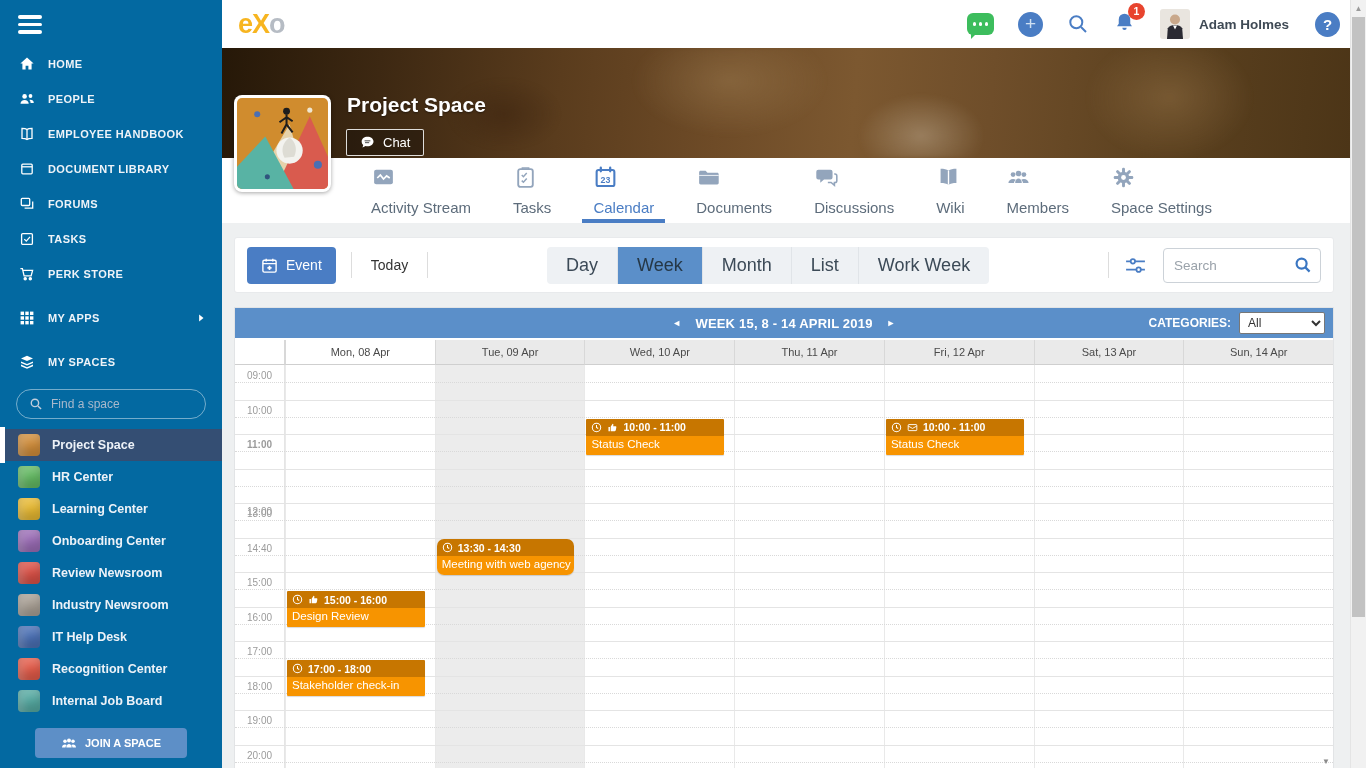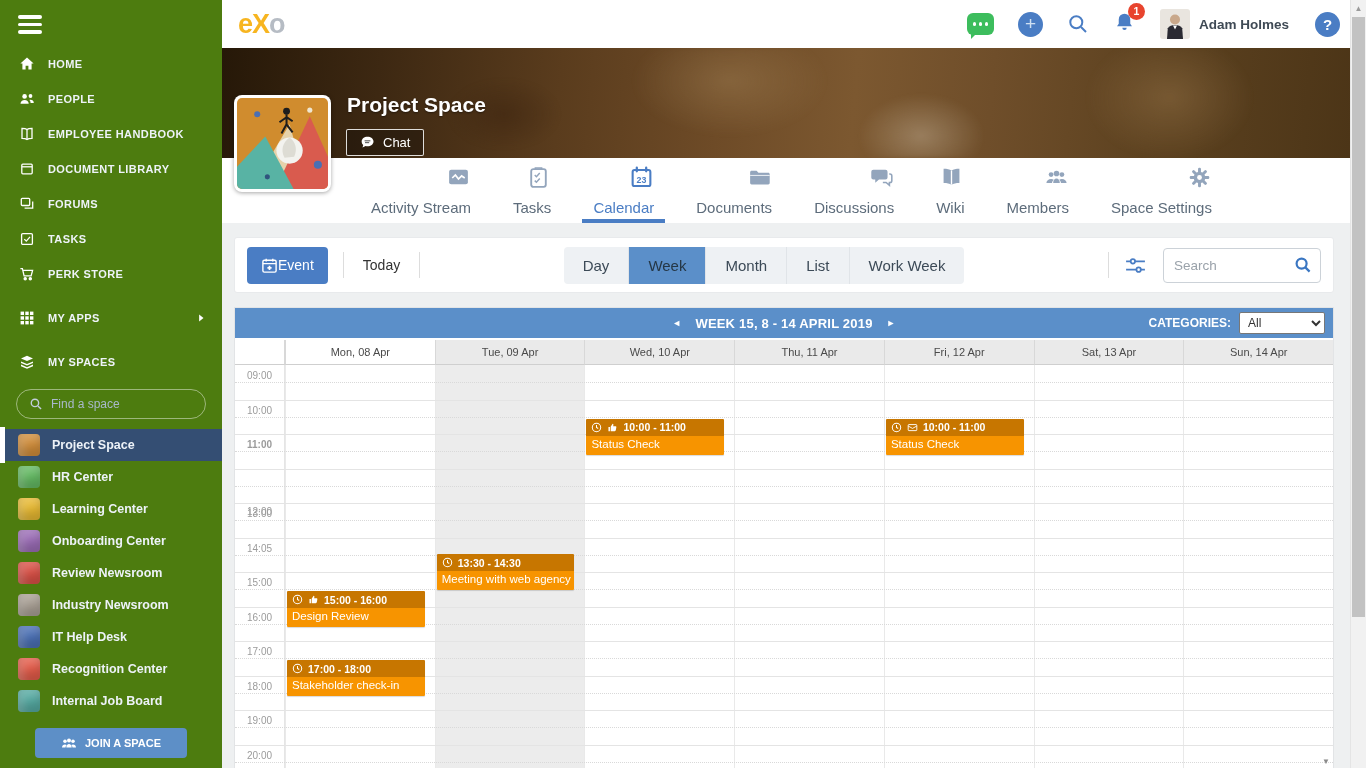--- a/index.html
+++ b/index.html
@@ -1,20 +1,20 @@
 <!DOCTYPE html>
 <html><head>
 <meta charset="utf-8">
 <style>
   * { margin:0; padding:0; box-sizing:border-box; }
   html,body { width:1366px; height:768px; overflow:hidden; font-family:"Liberation Sans",sans-serif; background:#eef0f1; }
   .app { display:flex; width:1366px; height:768px; }
 
   
-  .sidebar { width:222px; flex-shrink:0; background:#4d7c0f; color:#eef3f8; position:relative; z-index:6; }
+  .sidebar { width:222px; flex-shrink:0; background:#0369a1; color:#eef3f8; position:relative; z-index:6; }
   .burger { margin:15px 0 13px 18px; width:24px; cursor:pointer; }
   .burger span { display:block; width:24px; height:3.5px; background:#fff; border-radius:2px; margin-bottom:4px; }
   .nav-item { display:flex; align-items:center; gap:13px; padding-left:18px; height:35px; font-size:11px; font-weight:bold; letter-spacing:.4px; cursor:pointer; }
   .nav-item.gap { margin-top:9px; }
   .nav-ic { width:17px; height:17px; display:flex; align-items:center; justify-content:center; color:#fff; }
   .nav-ic svg { width:16px; height:16px; }
   .nav-arrow { margin-left:auto; margin-right:16px; width:10px; height:10px; color:#fff; }
   .nav-arrow svg { width:10px; height:10px; }
   .find-space { margin:9px 16px 10px; height:30px; border:1px solid rgba(255,255,255,.45); border-radius:15px; display:flex; align-items:center; gap:8px; padding:0 12px; color:#c2cedd; }
   .find-space svg { width:14px; height:14px; flex-shrink:0; }
@@ -56,36 +56,36 @@
       radial-gradient(140px 80px at 45% 30%, rgba(200,170,120,.25), transparent 70%),
       radial-gradient(120px 90px at 84% 45%, rgba(190,150,100,.28), transparent 70%),
       radial-gradient(80px 50px at 25% 60%, rgba(60,35,15,.5), transparent 70%);
     filter:blur(2px); }
   .space-avatar { position:absolute; left:12px; top:47px; width:97px; height:97px; background:#fff; border-radius:8px; padding:3px; box-shadow:0 1px 4px rgba(0,0,0,.35); z-index:5; }
   .space-avatar svg { width:100%; height:100%; border-radius:5px; display:block; }
   .banner-title { position:absolute; left:125px; top:45px; color:#fff; font-size:21px; font-weight:bold; text-shadow:0 1px 2px rgba(0,0,0,.45); z-index:2; }
   .chat-btn { position:absolute; left:124px; top:81px; height:27px; padding:0 13px; display:flex; align-items:center; gap:8px; border:1px solid rgba(255,255,255,.85); background:rgba(25,18,10,.45); color:#fff; font-size:13px; border-radius:2px; cursor:pointer; z-index:2; }
   .chat-btn svg { width:15px; height:15px; }
   .tabs { height:65px; background:#fff; display:flex; align-items:stretch; padding-left:128px; }
-  .tab { display:flex; flex-direction:column; align-items:flex-end; justify-content:center; gap:5px; padding:0 21px; position:relative; cursor:pointer; }
+  .tab { display:flex; flex-direction:column; align-items:flex-start; justify-content:center; gap:5px; padding:0 21px; position:relative; cursor:pointer; }
   .tab svg { width:25px; height:25px; color:#93a5bc; }
   .tab .lbl { font-size:15px; color:#5d6c7b; white-space:nowrap; }
   .tab.active svg { color:#4a7dc4; }
   .tab.active .lbl { color:#4a7dc4; }
   .tab.active::after { content:''; position:absolute; left:10px; right:10px; bottom:0; height:4px; background:#4a7dc4; }
 
   
   .content { flex:1; padding:14px 16px 0 12px; min-height:0; }
   .toolbar-card { background:#fff; border:1px solid #e8eaec; border-radius:3px; height:56px; display:flex; align-items:center; padding:0 12px; margin-bottom:14px; }
-  .btn-event { background:#4a7dc4; color:#fff; border:none; height:37px; padding:0 14px; border-radius:4px; display:flex; align-items:center; font-size:14px; font-family:inherit; cursor:pointer; }
+  .btn-event { background:#4a7dc4; color:#fff; border:none; height:37px; padding:0 14px; border-radius:4px; display:flex; align-items:center; gap:8px; font-size:14px; font-family:inherit; cursor:pointer; }
   .btn-event svg { width:17px; height:17px; }
   .tsep { width:1px; height:26px; background:#ddd; margin:0 15px; }
   .btn-today { background:none; border:none; font-size:14px; color:#333; font-family:inherit; cursor:pointer; padding:0 4px; }
   .views { display:flex; margin-left:auto; margin-right:auto; border-radius:4px; overflow:hidden; }
-  .view-btn { height:37px; padding:0 19px; background:#eef1f4; border:none; border-right:1px solid #e0e4e8; color:#3c4a57; font-size:15px; font-family:inherit; cursor:pointer; }
+  .view-btn { height:37px; padding:0 19px; background:#eef1f4; border:none; border-right:1px solid #e0e4e8; color:#3c4a57; font-size:18px; font-family:inherit; cursor:pointer; }
   .view-btn:last-child { border-right:none; }
   .view-btn.active { background:#5b8fc9; color:#253746; }
   .filter-ic { color:#4a7dc4; width:23px; height:23px; margin:0 16px 0 0; cursor:pointer; }
   .filter-ic svg { width:23px; height:23px; }
   .search-box { width:158px; height:35px; border:1px solid #ccd2d8; border-radius:4px; display:flex; align-items:center; padding:0 8px 0 10px; background:#fff;gap:32px; }
   .search-box input { border:none; outline:none; width:100%; font-size:13.5px; color:#333; font-family:inherit; }
   .search-box input::placeholder { color:#9aa2aa; }
   .search-box svg { width:18px; height:18px; color:#3a76c2; flex-shrink:0; cursor:pointer; }
 
   
@@ -472,21 +472,21 @@
             <div class="dh-cell">Sat, 13 Apr</div>
             <div class="dh-cell">Sun, 14 Apr</div>
           </div>
         <div class="grid">
           <div class="gutter">
               <div class="time-label" style="top: 5px;">09:00</div>
               <div class="time-label" style="top: 39.5px;">10:00</div>
               <div class="time-label" style="top: 74px; font-weight: bold;">11:00</div>
               <div class="time-label" style="top: 108.5px; margin-top: 32px;">12:00</div>
               <div class="time-label" style="top: 143px;">13:00</div>
-              <div class="time-label" style="top: 177.5px;">14:05</div>
+              <div class="time-label" style="top: 177.5px;">14:40</div>
               <div class="time-label" style="top: 212px;">15:00</div>
               <div class="time-label" style="top: 246.5px;">16:00</div>
               <div class="time-label" style="top: 281px;">17:00</div>
               <div class="time-label" style="top: 315.5px;">18:00</div>
               <div class="time-label" style="top: 350px;">19:00</div>
               <div class="time-label" style="top: 384.5px;">20:00</div>
             </div>
           <div class="col">
               <div class="event" style="top: 226px; height: 36px;">
                 <div class="ev-head">
@@ -512,21 +512,21 @@
                       <circle cx="6" cy="6" r="4.6"></circle>
                       <path d="M6 3.4V6l1.9 1.1"></path>
                     </svg>
                   </span>
                   <span>17:00 - 18:00</span>
                 </div>
                 <div class="ev-title">Stakeholder check-in</div>
               </div>
             </div>
             <div class="col today">
-              <div class="event" style="top: 189px; height: 36px;">
+              <div class="event" style="top: 174px; height: 36px; border-radius: 7px;">
                 <div class="ev-head">
                   <span style="display:flex">
                     <svg viewBox="0 0 12 12" fill="none" stroke="#fff" stroke-width="1.1">
                       <circle cx="6" cy="6" r="4.6"></circle>
                       <path d="M6 3.4V6l1.9 1.1"></path>
                     </svg>
                   </span>
                   <span>13:30 - 14:30</span>
                 </div>
                 <div class="ev-title">Meeting with web agency</div>

